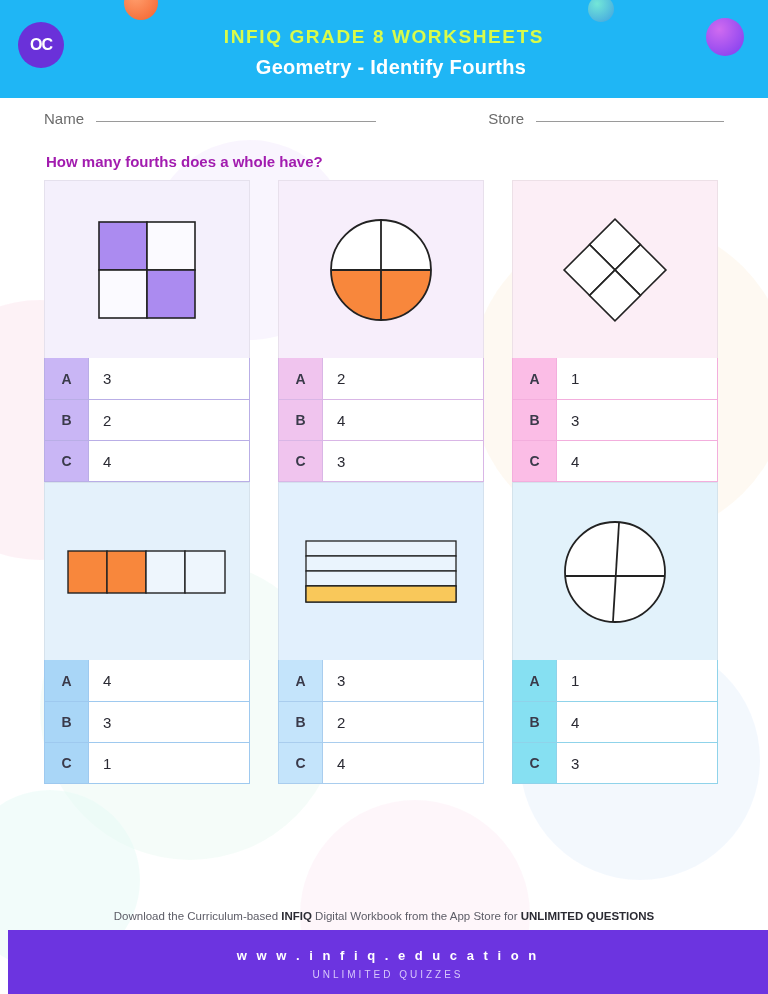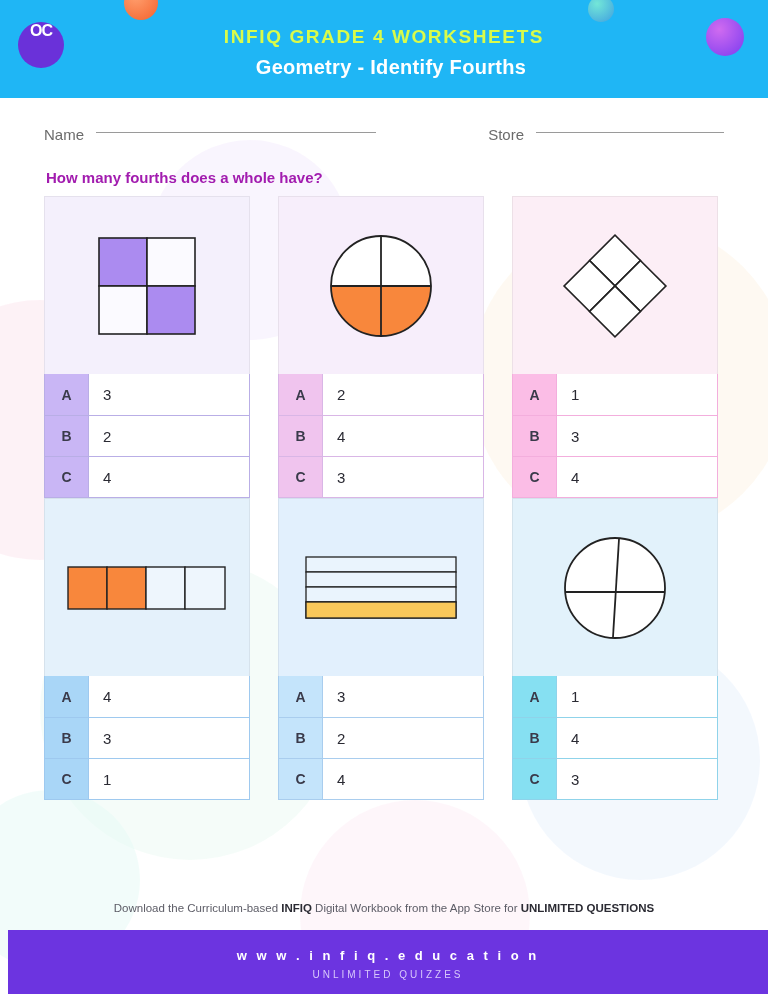--- a/index.html
+++ b/index.html
@@ -48,39 +48,39 @@
     letter-spacing: .3px;
     color: #ffffff;
     margin-left: 14px;
   }
   .logo {
     position: absolute;
     left: 18px; top: 22px;
     width: 46px; height: 46px;
     border-radius: 50%;
     background: #6a31d9;
-    display: flex; align-items: flex-start; justify-content: center;
+    display: flex; align-items: center; justify-content: center;
   }
   .logo .mark {
     color: #fff; font-size: 16px; font-weight: bold; letter-spacing: -1px;
   }
   .ball { position: absolute; border-radius: 50%; }
   .ball-a { width: 34px; height: 34px; left: 124px; top: -14px;
             background: radial-gradient(circle at 35% 30%, #ff9f6e, #f4622c); }
   .ball-b { width: 26px; height: 26px; left: 588px; top: -4px;
             background: radial-gradient(circle at 35% 30%, #73e7d8, #3fa0e0); }
   .ball-c { width: 38px; height: 38px; left: 706px; top: 18px;
             background: radial-gradient(circle at 35% 30%, #d06bf0, #7a3cf0); }
 
   
   .namerow {
     position: relative;
     display: flex;
-    align-items: center;
-    padding: 28px 44px 0 44px;
+    align-items: flex-end;
+    padding: 12px 44px 0 44px;
     z-index: 4;
   }
   .namerow .lbl { font-size: 15px; color: #6b6b6b; }
   .namerow .rule { flex: 0 0 auto; height: 1px; background: #9a9a9a; margin: 0 0 5px 12px; }
   .rule-name { width: 280px; }
   .rule-date { width: 188px; }
   .namerow .spacer { flex: 1 1 auto; }
 
   
   .section { position: relative; z-index: 4; padding: 0 44px; }
@@ -125,21 +125,21 @@
   .p-blue2 .figure { background: #e2f0fd; }
   .p-blue2 .opts, .p-blue2 .opt, .p-blue2 .key { border-color: #a9cdee; }
   .p-blue2 .key { background: #c4e4fb; }
   .p-cyan .figure { background: #e2f2fb; }
   .p-cyan .opts, .p-cyan .opt, .p-cyan .key { border-color: #8fd3ea; }
   .p-cyan .key { background: #86e0f2; }
 
   
   .footnote {
     position: absolute;
-    left: 0; right: 0; bottom: 80px;
+    left: 0; right: 0; bottom: 72px;
     text-align: center;
     font-size: 11.5px;
     color: #5c5c66;
     z-index: 6;
   }
   .footnote b { color: #2b2b33; }
   .footer {
     position: absolute;
     left: 8px; right: 0; bottom: 0;
     height: 64px;
@@ -170,21 +170,21 @@
   <div class="blob b6"></div>
   <div class="blob b7"></div>
 
   <div class="header">
     <div class="logo">
       <span class="mark">OC</span>
     </div>
     <div class="ball ball-a"></div>
     <div class="ball ball-b"></div>
     <div class="ball ball-c"></div>
-    <div class="title1">INFIQ GRADE 4 WORKSHEETS</div>
+    <div class="title1">INFIQ GRADE 8 WORKSHEETS</div>
     <div class="title2">Geometry - Identify Fourths</div>
   </div>
 
   <div class="namerow">
     <span class="lbl">Name</span>
     <span class="rule rule-name"></span>
     <span class="spacer"></span>
     <span class="lbl">Store</span>
     <span class="rule rule-date"></span>
   </div>

